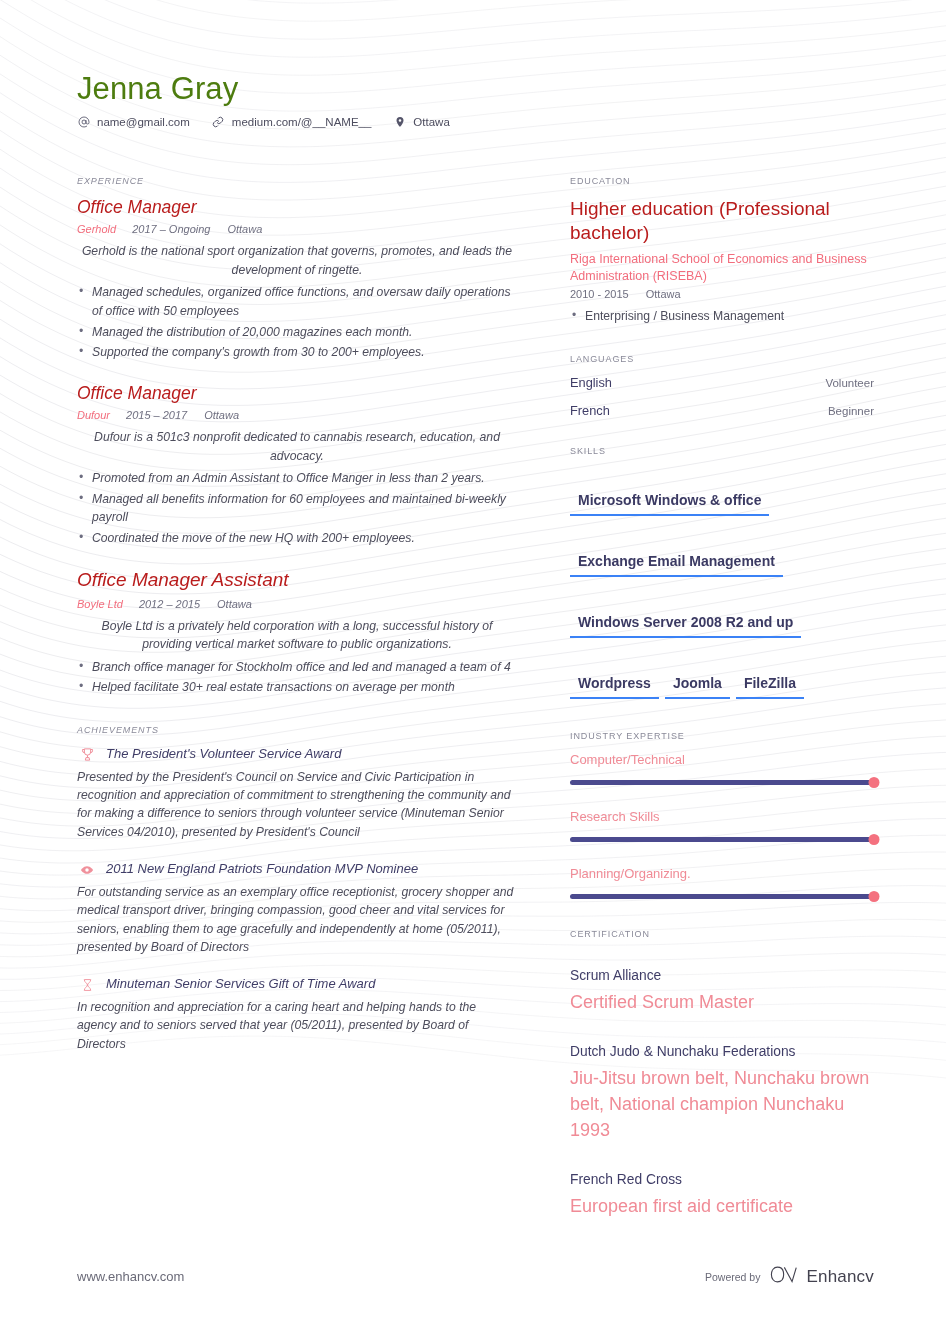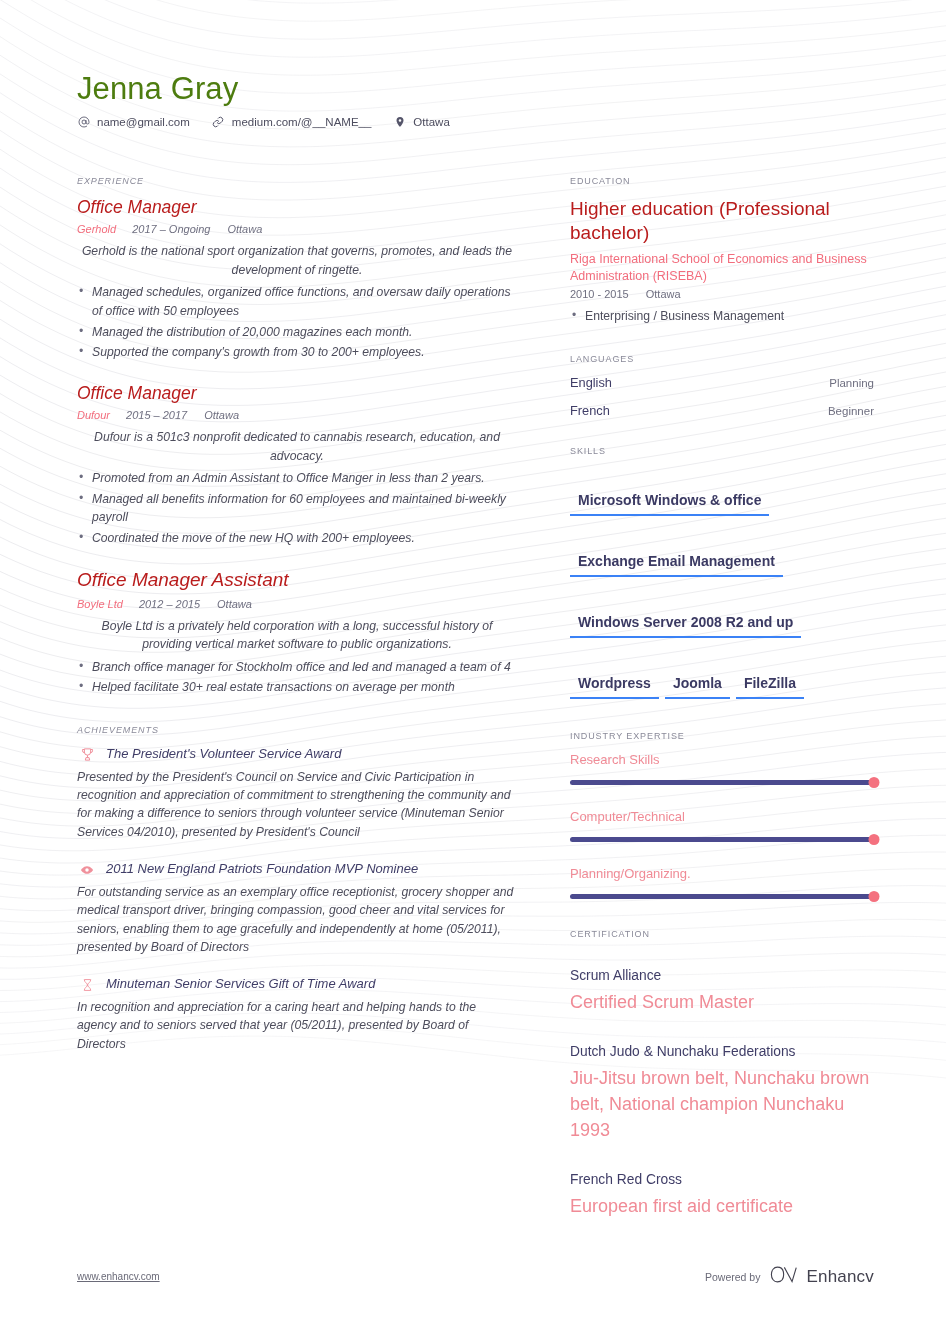--- a/index.html
+++ b/index.html
@@ -279,23 +279,22 @@
   .footer {
     position: absolute;
     left: 77px;
     right: 72px;
     top: 1265px;
     display: flex;
     align-items: center;
     justify-content: space-between;
   }
   .footer-url {
-    font-size: 10px;
+    font-size: 13px;
     color: #6a6a78;
-    text-decoration: underline;
   }
   .footer-right {
     display: flex;
     align-items: center;
     gap: 10px;
   }
   .powered-by {
     font-size: 10.5px;
     color: #6a6a78;
   }
@@ -555,21 +554,21 @@
           <ul class="bullets">
             <li>Enterprising / Business Management</li>
           </ul>
         </div>
       </div>
 
       <div class="sec-block">
         <div class="sec-label">LANGUAGES</div>
         <div class="lang-row">
           <span class="lang-name">English</span>
-          <span class="lang-level">Planning</span>
+          <span class="lang-level">Volunteer</span>
         </div>
         <div class="lang-row">
           <span class="lang-name">French</span>
           <span class="lang-level">Beginner</span>
         </div>
       </div>
 
       <div class="sec-block">
         <div class="sec-label">SKILLS</div>
         <div class="skills-wrap">
@@ -587,30 +586,30 @@
             <span class="skill-chip">Joomla</span>
             <span class="skill-chip">FileZilla</span>
           </div>
         </div>
       </div>
 
       <div class="sec-block" style="margin-top:32px;">
         <div class="sec-label">INDUSTRY EXPERTISE</div>
 
         <div class="expertise-item">
-          <div class="exp-name">Research Skills</div>
+          <div class="exp-name">Computer/Technical</div>
           <div class="exp-bar-wrap">
             <div class="exp-bar-track"></div>
             <div class="exp-bar-fill" style="width:100%"></div>
             <div class="exp-knob" style="left:100%"></div>
           </div>
         </div>
 
         <div class="expertise-item">
-          <div class="exp-name">Computer/Technical</div>
+          <div class="exp-name">Research Skills</div>
           <div class="exp-bar-wrap">
             <div class="exp-bar-track"></div>
             <div class="exp-bar-fill" style="width:100%"></div>
             <div class="exp-knob" style="left:100%"></div>
           </div>
         </div>
 
         <div class="expertise-item">
           <div class="exp-name">Planning/Organizing.</div>
           <div class="exp-bar-wrap">

